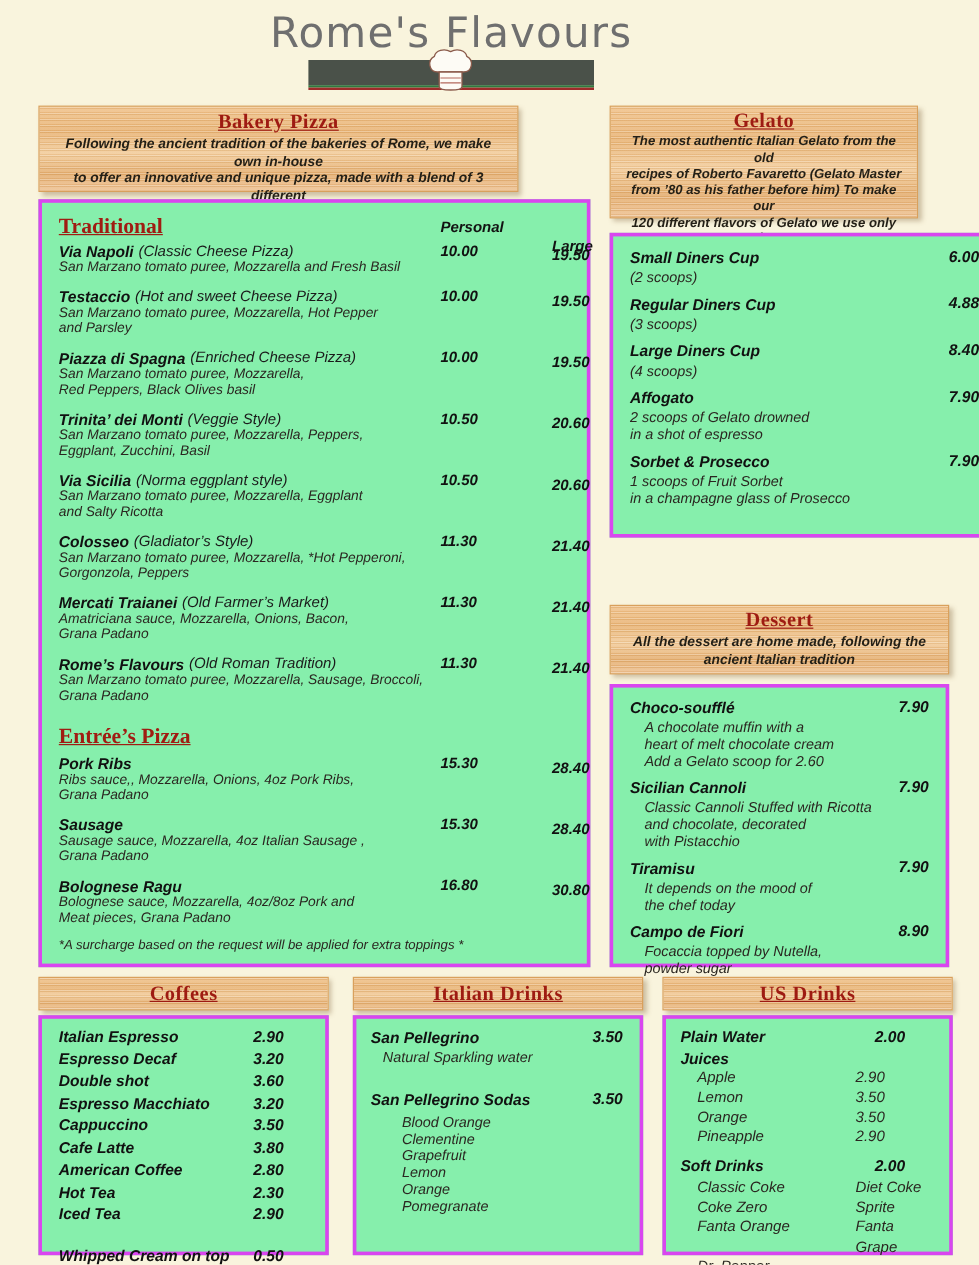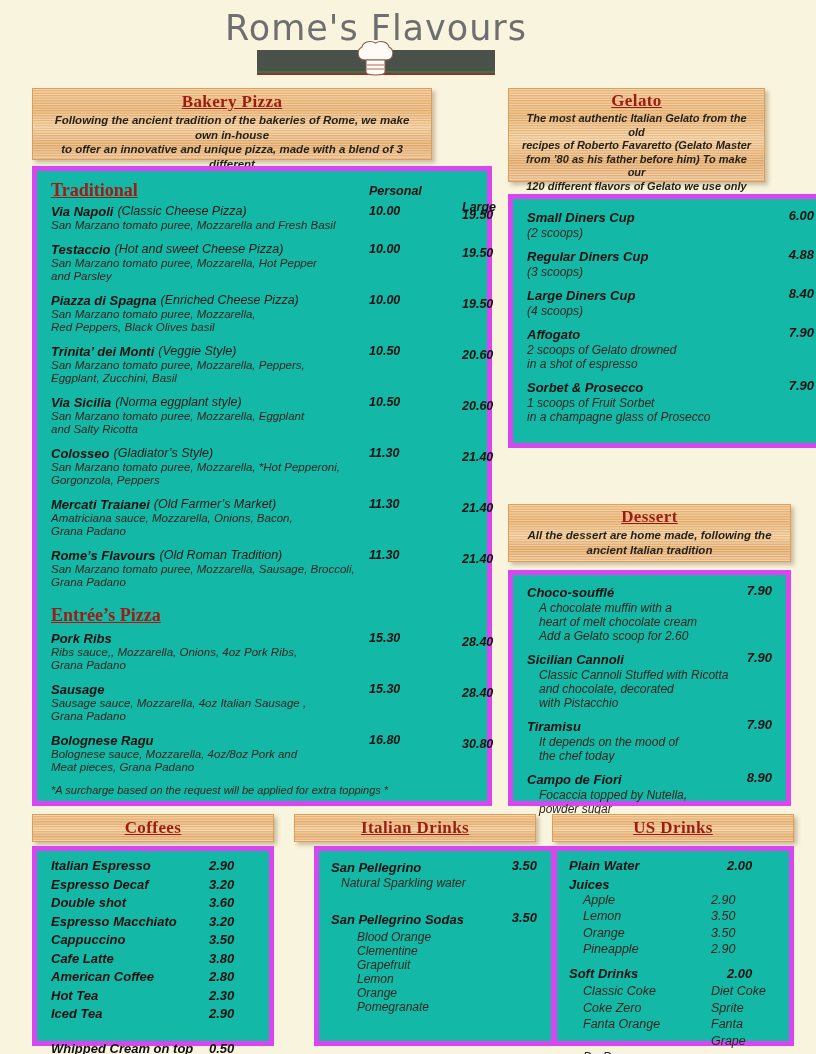--- a/index.html
+++ b/index.html
@@ -49,22 +49,22 @@
     font-weight:bold;color:#9e1b12;font-size:17px;
     text-decoration:underline;letter-spacing:.4px;
     display:inline-block;
   }
   .wood .wdesc{
     font-style:italic;font-size:11.5px;color:#231f16;
     line-height:14.5px;padding:1px 10px 0;font-weight:600;
   }
 
   .panel{
-    background:#14b8a6;
-    border:5px solid #d946ef;
+    background:#86efac;
+    border:3px solid #d946ef;
     box-sizing:border-box;
   }
 
   
   .sect-head{
     font-family:"Liberation Serif",serif;
     font-weight:bold;color:#a01c12;font-size:18px;
     text-decoration:underline;display:inline-block;
   }
 
@@ -391,21 +391,21 @@
     <div style="height:16px;"></div>
     <div class="srow">
       <span>Whipped  Cream  on top</span>
       <span class="sp">0.50</span>
     </div>
   </div>
 
   <div class="wood" style="position:absolute;left:294px;top:814px;width:242px;height:28px;padding-top:3px;">
     <div class="wtitle">Italian Drinks</div>
   </div>
-  <div class="panel" style="position:absolute;left:294px;top:846px;width:242px;height:200px;padding:7px 14px 0 12px;margin-left:20px;">
+  <div class="panel" style="position:absolute;left:294px;top:846px;width:242px;height:200px;padding:7px 14px 0 12px;">
     <div class="pitem" style="margin-bottom:4px;">
       <span class="pname">San Pellegrino</span>
       <span class="pprice">3.50</span>
       <div class="pdesc" style="padding-left:10px;">Natural  Sparkling water</div>
     </div>
     <div style="height:16px;"></div>
     <div class="pitem">
       <span class="pname">San  Pellegrino  Sodas</span>
       <span class="pprice">3.50</span>
       <div id="soda-flavors" style="padding-left:26px;padding-top:2px;">

